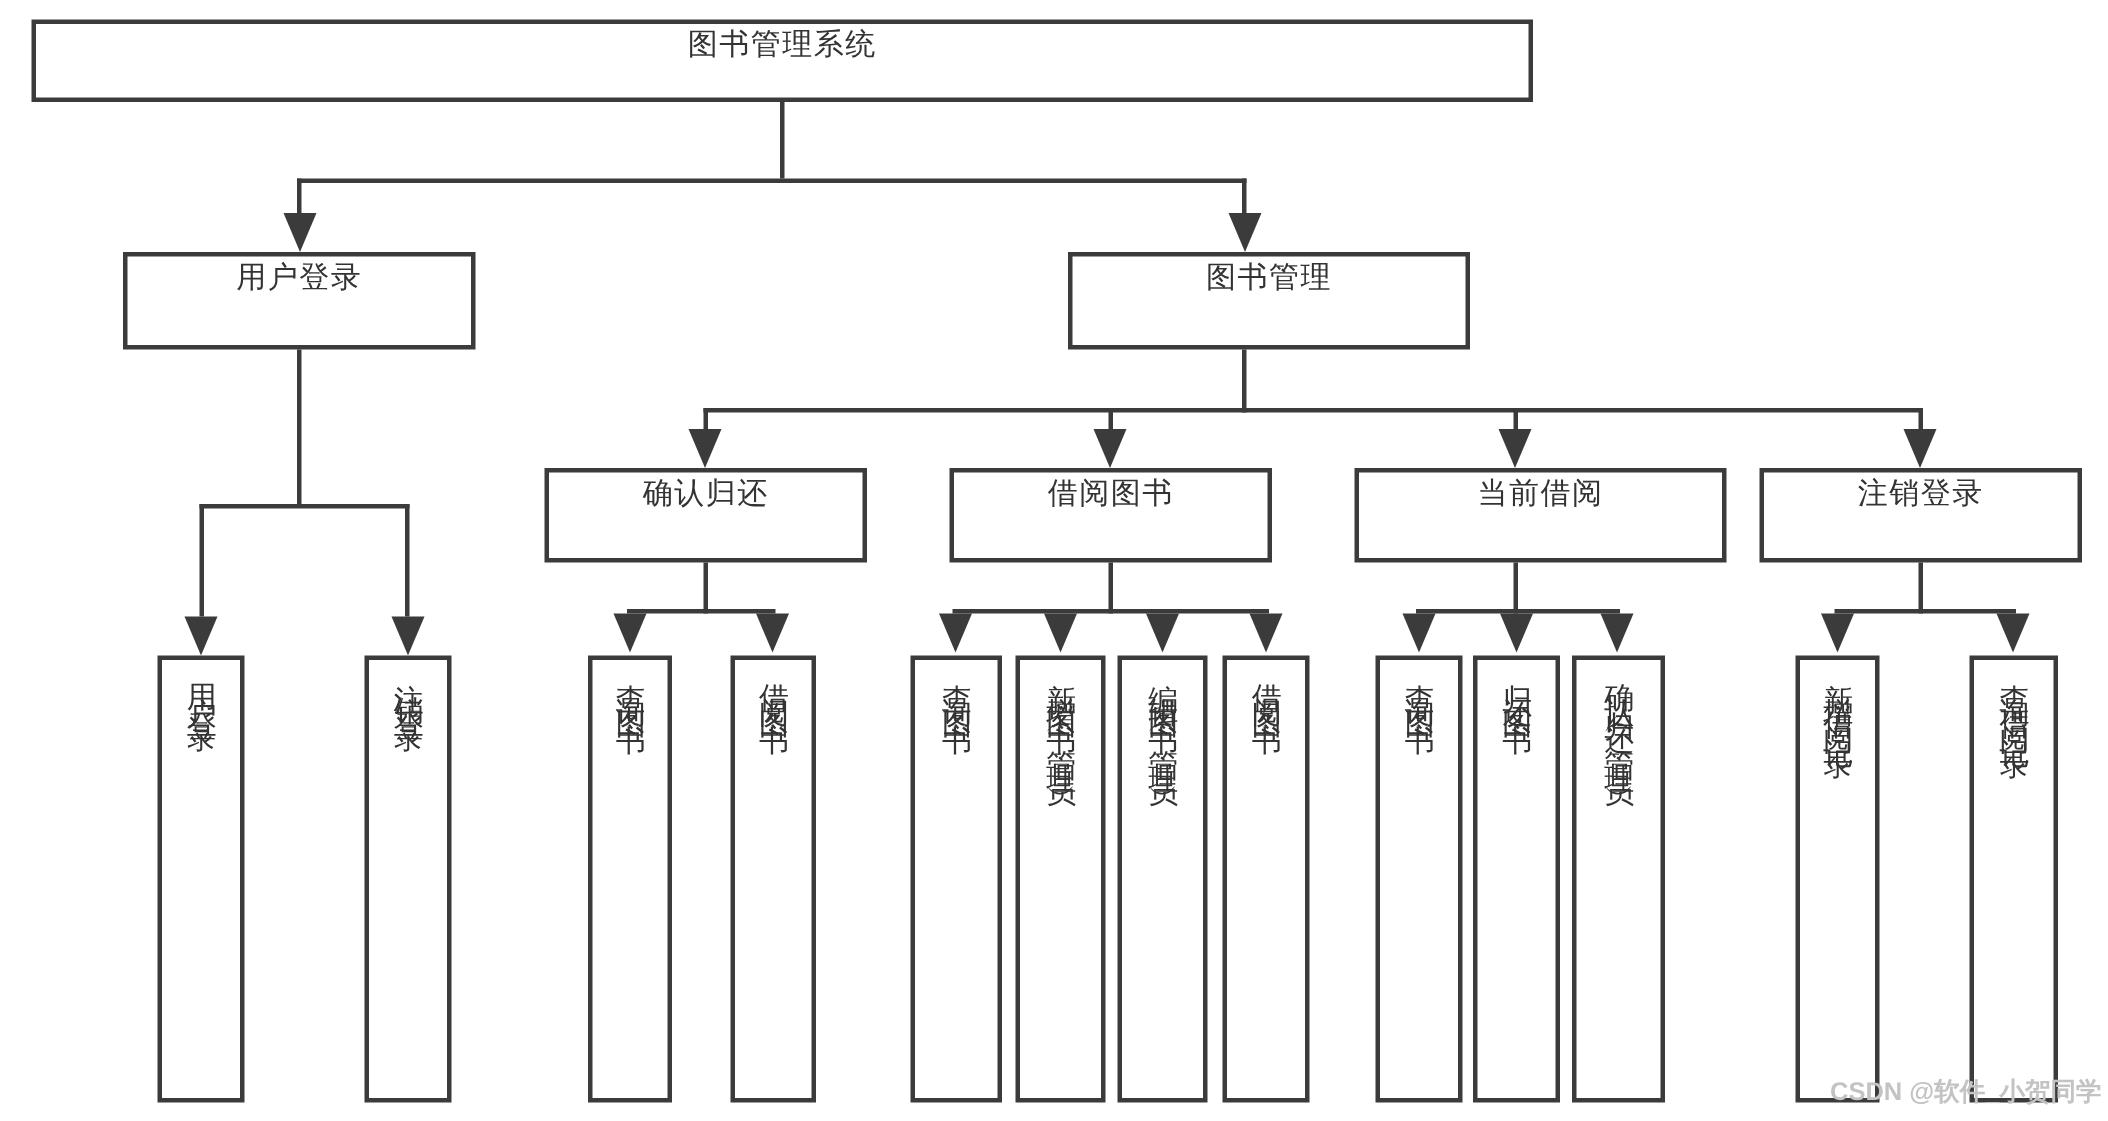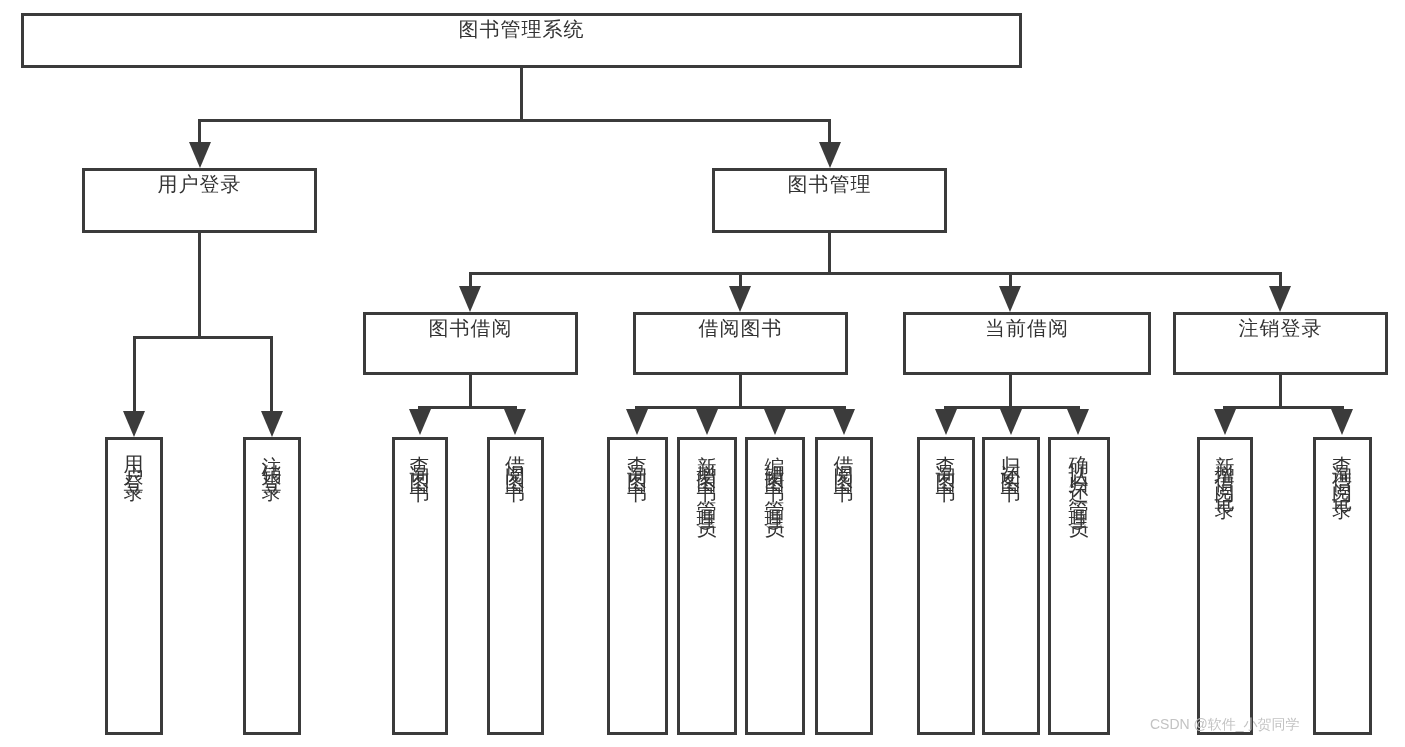--- a/index.html
+++ b/index.html
@@ -29,42 +29,42 @@
   .hline,.vline{position:absolute;background:var(--line);}
   .hline{height:3px;}
   .vline{width:3px;}
   .arrow{
     position:absolute;width:0;height:0;
     border-left:11px solid transparent;
     border-right:11px solid transparent;
     border-top:26px solid var(--line);
   }
   .watermark{
-    position:absolute;left:1150px;top:716px;z-index:6;
-    color:var(--watermark);font-size:14px;white-space:nowrap;
+    position:absolute;left:1220px;top:716px;z-index:6;
+    color:var(--watermark);font-size:17px;white-space:nowrap;font-weight:bold;
   }
 </style>
 </head>
 <body>
 
 <div class="node" style="left:21px;top:13px;width:1001px;height:55px;">
   <span class="hlabel">图书管理系统</span>
 </div>
 
 <div class="vline" style="left:520px;top:68px;height:51px;"></div>
 <div class="hline" style="left:198px;top:119px;width:633px;"></div>
 <div class="vline" style="left:198px;top:119px;height:23px;"></div>
 <div class="arrow" style="left:189px;top:142px;"></div>
 <div class="vline" style="left:828px;top:119px;height:23px;"></div>
 <div class="arrow" style="left:819px;top:142px;"></div>
 
 <div class="node" style="left:82px;top:168px;width:235px;height:65px;">
   <span class="hlabel">用户登录</span>
 </div>
-<div class="node" style="left:712px;top:168px;width:235px;height:65px;">
+<div class="node" style="left:712px;top:168px;width:268px;height:65px;">
   <span class="hlabel">图书管理</span>
 </div>
 
 <div class="vline" style="left:198px;top:233px;height:105px;"></div>
 <div class="hline" style="left:133px;top:336px;width:140px;"></div>
 <div class="vline" style="left:133px;top:336px;height:75px;"></div>
 <div class="arrow" style="left:123px;top:411px;"></div>
 <div class="vline" style="left:270px;top:336px;height:75px;"></div>
 <div class="arrow" style="left:261px;top:411px;"></div>
 
@@ -73,21 +73,21 @@
 <div class="vline" style="left:469px;top:272px;height:14px;"></div>
 <div class="arrow" style="left:459px;top:286px;"></div>
 <div class="vline" style="left:739px;top:272px;height:14px;"></div>
 <div class="arrow" style="left:729px;top:286px;"></div>
 <div class="vline" style="left:1009px;top:272px;height:14px;"></div>
 <div class="arrow" style="left:999px;top:286px;"></div>
 <div class="vline" style="left:1279px;top:272px;height:14px;"></div>
 <div class="arrow" style="left:1269px;top:286px;"></div>
 
 <div class="node" style="left:363px;top:312px;width:215px;height:63px;">
-  <span class="hlabel">图书借阅</span>
+  <span class="hlabel">确认归还</span>
 </div>
 <div class="node" style="left:633px;top:312px;width:215px;height:63px;">
   <span class="hlabel">借阅图书</span>
 </div>
 <div class="node" style="left:903px;top:312px;width:248px;height:63px;">
   <span class="hlabel">当前借阅</span>
 </div>
 <div class="node" style="left:1173px;top:312px;width:215px;height:63px;">
   <span class="hlabel">注销登录</span>
 </div>

